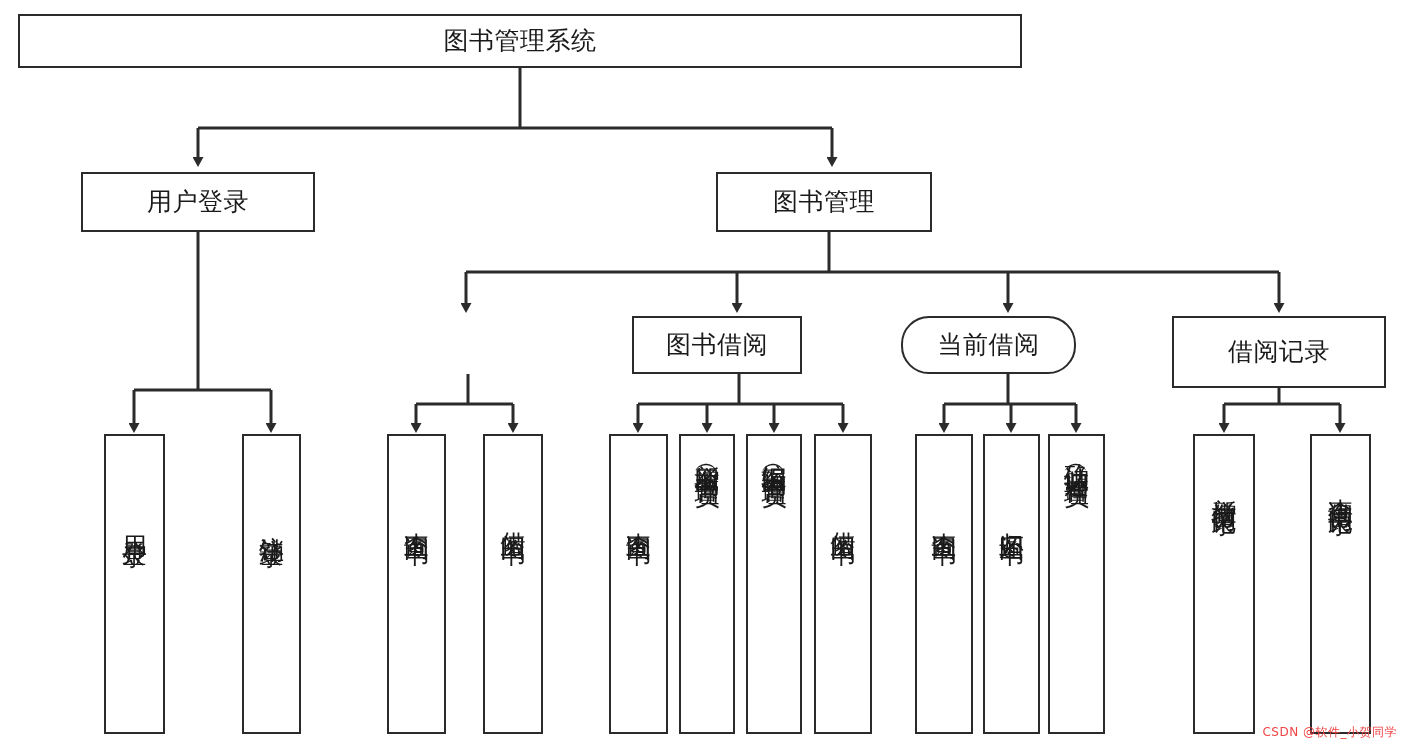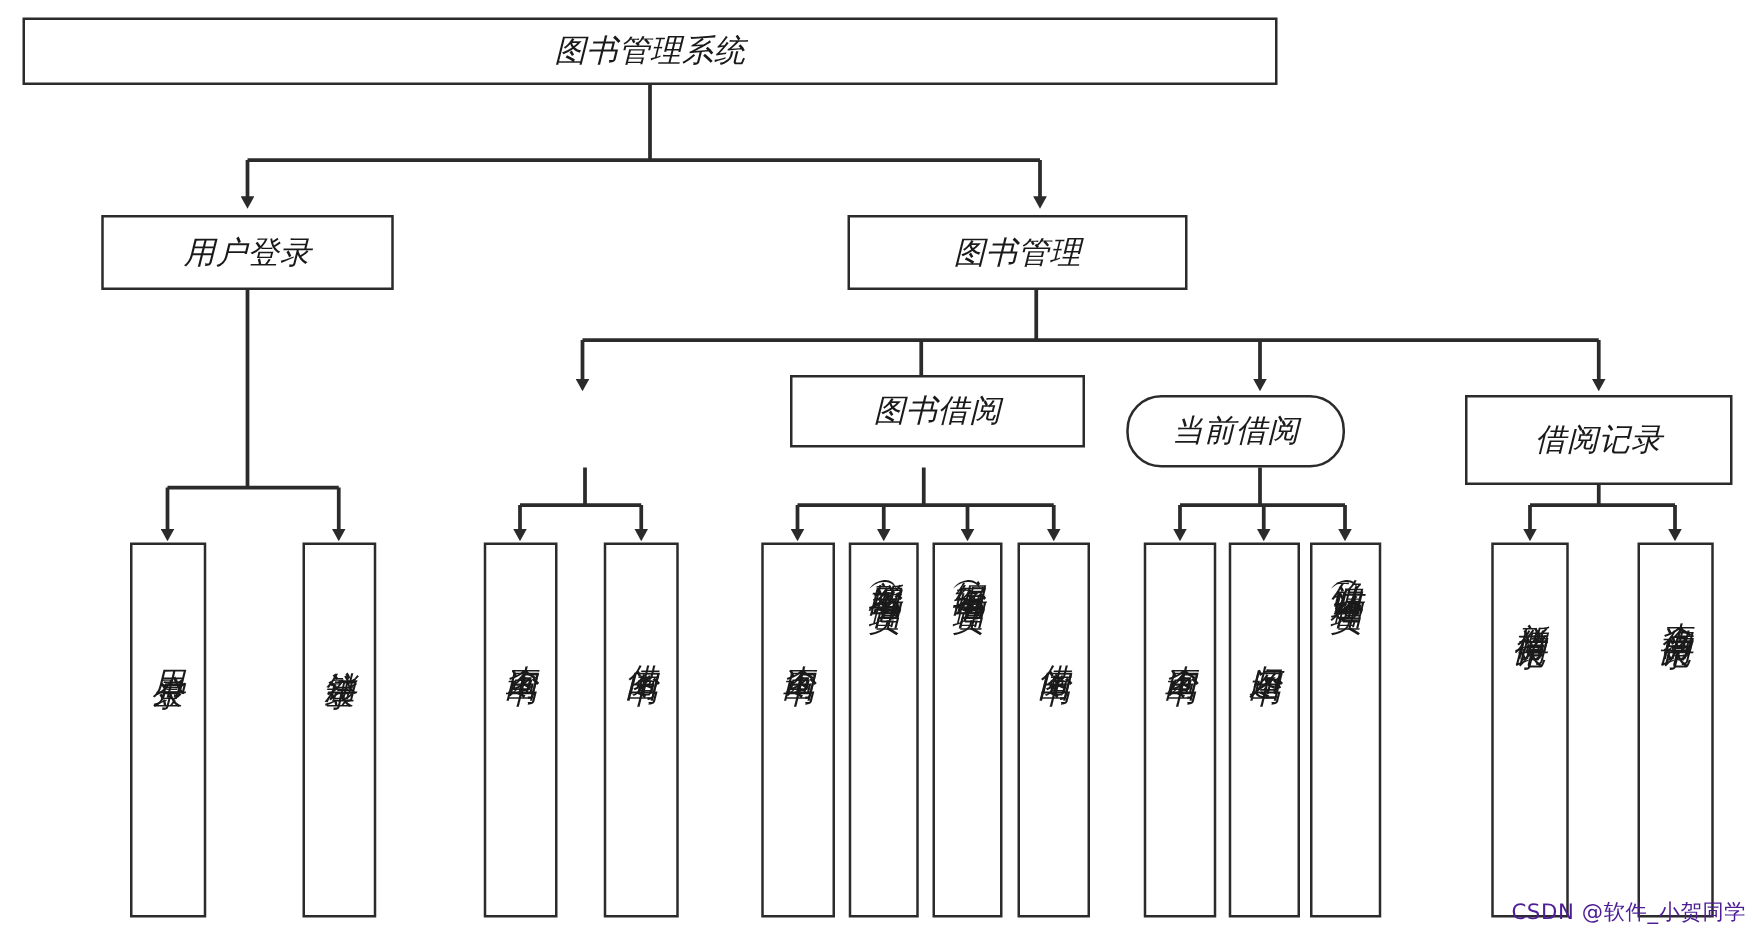--- a/index.html
+++ b/index.html
@@ -21,21 +21,20 @@
     align-items:center;
     justify-content:center;
     color:#1a1a1a;
   }
   .node .label{
     display:block;
     text-align:left;
     line-height:1.12;
     letter-spacing:0.5px;
     white-space:nowrap;
-    font-style:italic;
   }
 
   
   .node.horiz .label{
     writing-mode:horizontal-tb;
     font-size:25px;
   }
   .node.root .label{font-size:25px;}
 
   
@@ -49,22 +48,22 @@
     text-orientation:upright;
     font-size:25px;
     line-height:1.0;
     letter-spacing:3px;
     white-space:nowrap;
   }
 
   .watermark{
     position:absolute;
     right:8px;bottom:6px;
-    font-size:17px;
-    color:#4c1d95;
+    font-size:12px;
+    color:#ef4444;
     letter-spacing:0.5px;
     white-space:nowrap;
   }
 </style>
 </head>
 <body>
 
 <div id="canvas">
 
   <svg id="lines" viewBox="0 0 1405 747" xmlns="http://www.w3.org/2000/svg">
@@ -118,25 +117,25 @@
     </g>
   </svg>
 
   <div class="node horiz root" style="left:18px;top:14px;width:1004px;height:54px;">
     <span class="label">图书管理系统</span>
   </div>
 
   <div class="node horiz" style="left:81px;top:172px;width:234px;height:60px;">
     <span class="label">用户登录</span>
   </div>
-  <div class="node horiz" style="left:678px;top:172px;width:272px;height:60px;">
+  <div class="node horiz" style="left:716px;top:172px;width:216px;height:60px;">
     <span class="label">图书管理</span>
   </div>
 
-  <div class="node horiz" style="left:632px;top:300px;width:236px;height:58px;">
+  <div class="node horiz" style="left:632px;top:316px;width:170px;height:58px;">
     <span class="label">图书借阅</span>
   </div>
   <div class="node horiz" style="left:901px;top:316px;width:175px;height:58px;border-radius:28px;">
     <span class="label">当前借阅</span>
   </div>
   <div class="node horiz" style="left:1172px;top:316px;width:214px;height:72px;">
     <span class="label">借阅记录</span>
   </div>
 
   <div class="node vert" style="left:104px;top:434px;width:61px;height:300px;padding-top:80px;">

